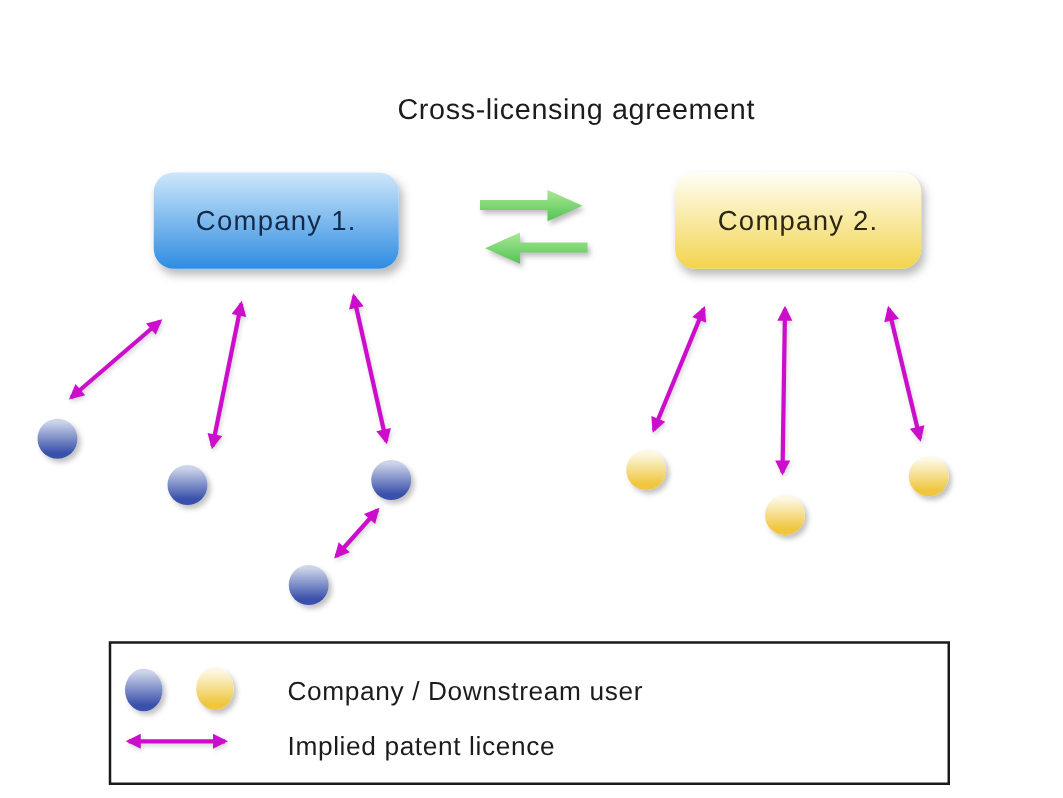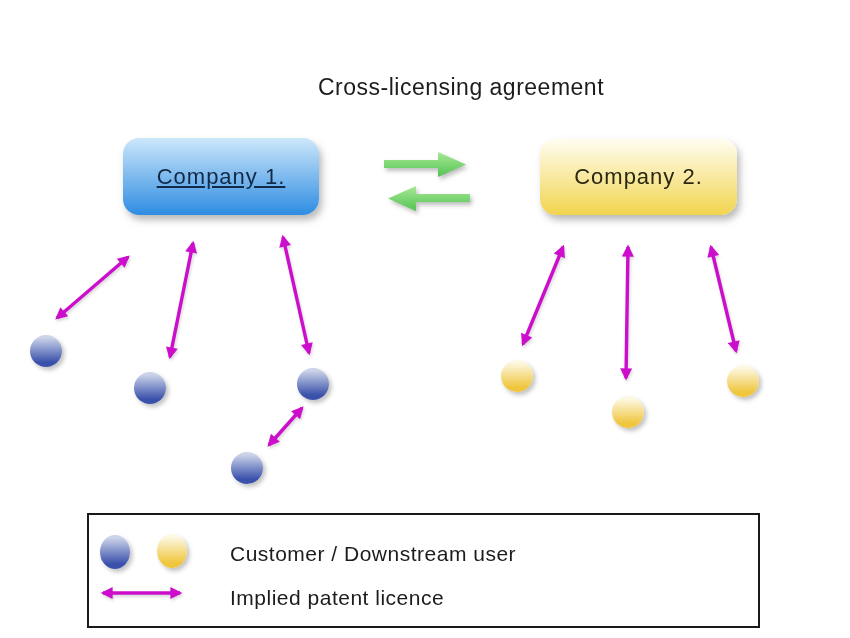--- a/index.html
+++ b/index.html
@@ -30,21 +30,20 @@
     justify-content: center;
     border-radius: 16px;
     font-size: 22px;
     letter-spacing: 1px;
     box-shadow: 3px 5px 7px rgba(120,120,120,0.5);
   }
   .company1 {
     left: 123px; top: 138px; width: 196px; height: 77px;
     background: linear-gradient(180deg, var(--c-blue-box-top,#cde7fa), var(--c-blue-box-bottom,#2e8ce2));
     color: var(--c-company1-text, #122a47);
-    text-decoration: underline;
   }
   .company2 {
     left: 540px; top: 138px; width: 197px; height: 77px;
     background: linear-gradient(180deg, var(--c-yellow-box-top,#fffef4), var(--c-yellow-box-bottom,#f2d44e));
     color: var(--c-company2-text, #2b2713);
   }
   svg.overlay {
     position: absolute;
     left: 0; top: 0;
     width: 850px; height: 638px;
@@ -105,21 +104,21 @@
     <span>Company 1.</span>
   </div>
 
   <div class="company company2">
     <span>Company 2.</span>
   </div>
 
   <div class="legend">
     <div class="node node-blue legend-node-blue"></div>
     <div class="node node-yellow legend-node-yellow"></div>
-    <div class="legend-label legend-label1">Customer / Downstream user</div>
+    <div class="legend-label legend-label1">Company / Downstream user</div>
     <div class="legend-label legend-label2">Implied patent licence</div>
   </div>
 
   <svg class="overlay" viewBox="0 0 850 638">
     <defs>
       <linearGradient id="greenGrad" x1="0" y1="0" x2="0" y2="1">
         <stop offset="0" class="g-top"></stop>
         <stop offset="1" class="g-bot"></stop>
       </linearGradient>
       <marker id="arrowhead" viewBox="0 0 10 10" refX="8" refY="5" markerWidth="15" markerHeight="12" markerUnits="userSpaceOnUse" orient="auto-start-reverse">

